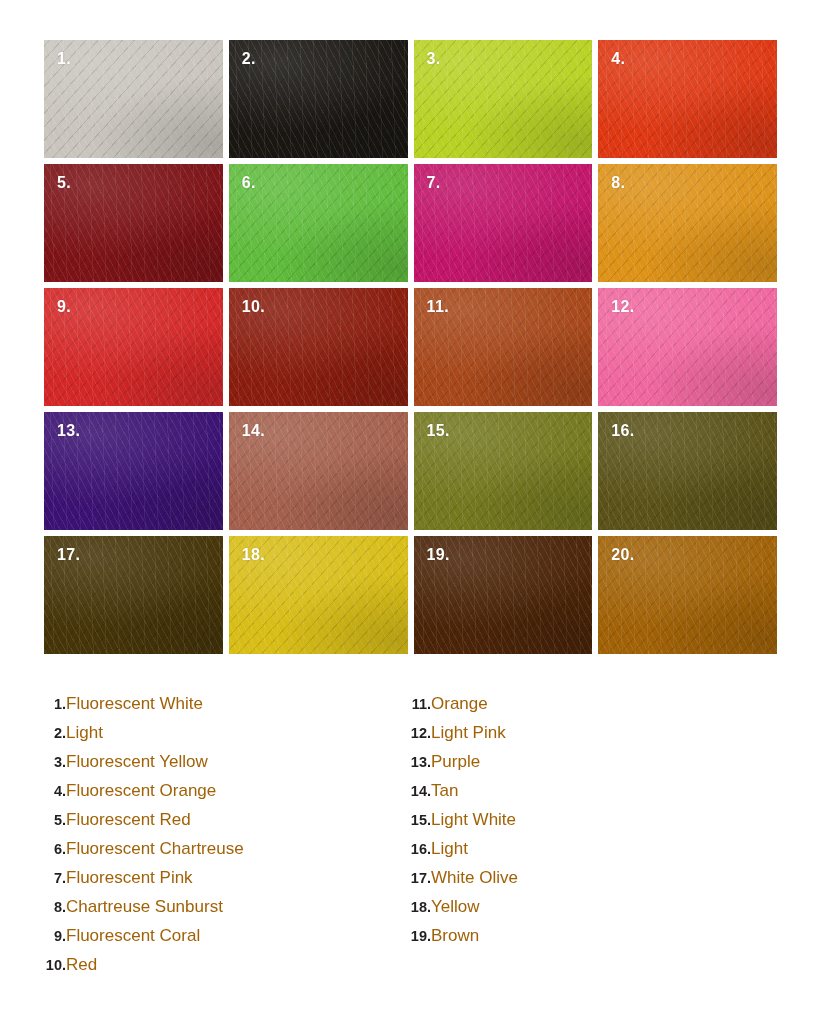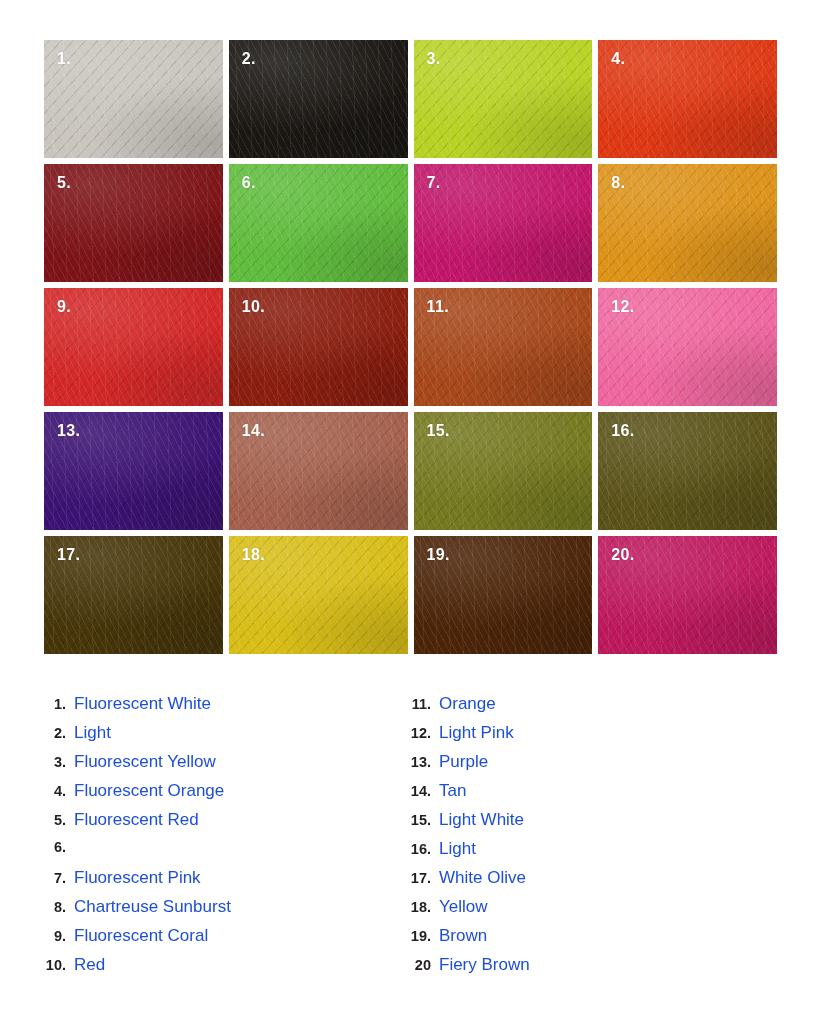--- a/index.html
+++ b/index.html
@@ -111,23 +111,22 @@
   }
   .legend-num {
     width: 30px;
     text-align: right;
     font-weight: bold;
     font-size: 14.5px;
     color: #231f20;
     flex: 0 0 30px;
   }
   .legend-label {
-    margin-left: 8px;
     font-size: 17px;
-    color: #1d4ed8;
+    color: #a16207;
     white-space: nowrap;
   }
 </style>
 </head>
 <body>
 
 <div id="swatch-grid">
     <div class="swatch" style="background-color: rgb(201, 197, 190);">
       <div class="fiber-a"></div>
       <div class="fiber-b"></div>
@@ -254,21 +253,21 @@
       <div class="fiber-d"></div>
       <span class="swatch-num">18.</span>
     </div>
     <div class="swatch" style="background-color: rgb(75, 36, 8);">
       <div class="fiber-a"></div>
       <div class="fiber-b"></div>
       <div class="fiber-c"></div>
       <div class="fiber-d"></div>
       <span class="swatch-num">19.</span>
     </div>
-    <div class="swatch" style="background-color: #be185d;">
+    <div class="swatch" style="background-color: #a16207;">
       <div class="fiber-a"></div>
       <div class="fiber-b"></div>
       <div class="fiber-c"></div>
       <div class="fiber-d"></div>
       <span class="swatch-num">20.</span>
     </div>
   </div>
 
 <div id="legend">
   <div class="legend-col col-left">
@@ -287,20 +286,21 @@
       <div class="legend-row">
         <span class="legend-num">4.</span>
         <span class="legend-label">Fluorescent Orange</span>
       </div>
       <div class="legend-row">
         <span class="legend-num">5.</span>
         <span class="legend-label">Fluorescent Red</span>
       </div>
       <div class="legend-row">
         <span class="legend-num">6.</span>
+        <span class="legend-label">Fluorescent Chartreuse</span>
       </div>
       <div class="legend-row">
         <span class="legend-num">7.</span>
         <span class="legend-label">Fluorescent Pink</span>
       </div>
       <div class="legend-row">
         <span class="legend-num">8.</span>
         <span class="legend-label">Chartreuse Sunburst</span>
       </div>
       <div class="legend-row">
@@ -342,18 +342,14 @@
         <span class="legend-label">White Olive</span>
       </div>
       <div class="legend-row">
         <span class="legend-num">18.</span>
         <span class="legend-label">Yellow</span>
       </div>
       <div class="legend-row">
         <span class="legend-num">19.</span>
         <span class="legend-label">Brown</span>
       </div>
-      <div class="legend-row">
-        <span class="legend-num">20</span>
-        <span class="legend-label">Fiery Brown</span>
-      </div>
     </div>
 </div>
 
 </body></html>

